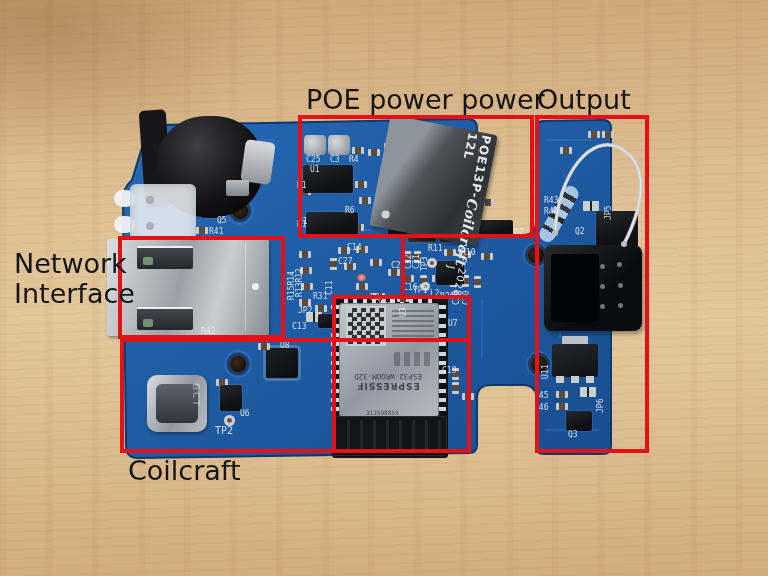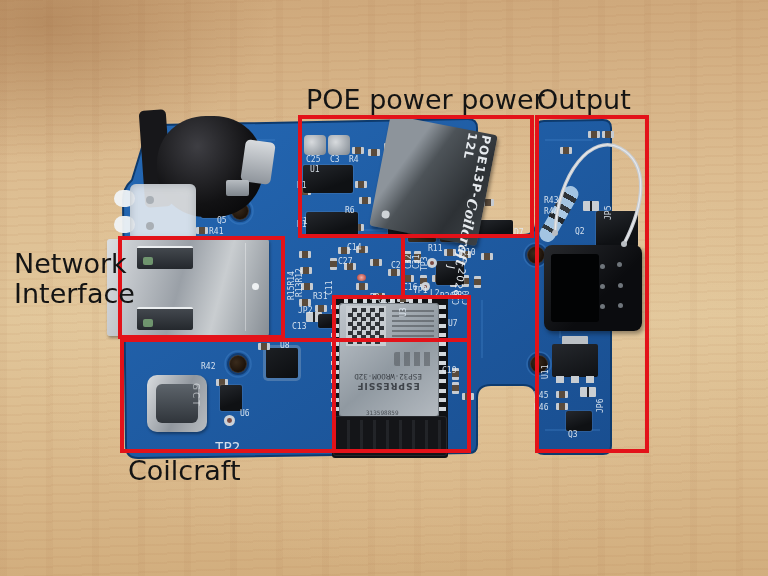--- a/index.html
+++ b/index.html
@@ -331,24 +331,24 @@
       <div class="sk" style="left: 452px; top: 305px; transform: rotate(-90deg);">C29</div>
       <div class="sk" style="left: 462px; top: 305px; transform: rotate(-90deg);">C30</div>
       <div class="sk" style="left: 399px; top: 317px; transform: rotate(-90deg);">U3</div>
       <div class="sk" style="left: 440px; top: 292px;">R26</div>
       <div class="sk" style="left: 442px; top: 366px;">C19</div>
       <div class="sk" style="left: 541px; top: 379px; transform: rotate(-90deg);">U11</div>
       <div class="sk" style="left: 534px; top: 391px;">R45</div>
       <div class="sk" style="left: 534px; top: 403px;">R46</div>
       <div class="sk" style="left: 596px; top: 413px; transform: rotate(-90deg);">JP6</div>
       <div class="sk" style="left: 568px; top: 430px;">Q3</div>
-      <div class="sk" style="left: 201px; top: 362px;">R42</div>
+      <div class="sk" style="left: 201px; top: 327px;">R42</div>
       <div class="sk" style="left: 280px; top: 341px;">U8</div>
       <div class="sk" style="left: 240px; top: 409px;">U6</div>
-      <div class="sk" style="left: 215px; top: 439px; font-size: 14px;">TP2</div>
+      <div class="sk" style="left: 215px; top: 425px; font-size: 10px;">TP2</div>
       <div class="sk dark" style="left: 366px; top: 409px; font-size: 6px;">313598859</div>
     </div>
 
   <svg class="layer" id="wirelayer" width="768" height="576">
     <path d="M555,233 C558,172 592,133 620,148 C650,164 644,205 624,244" fill="none" stroke="#c9cdd2" stroke-width="3.5"></path>
     <path d="M555,233 C558,172 592,133 620,148 C650,164 644,205 624,244" fill="none" stroke="rgba(255,255,255,.55)" stroke-width="1.2"></path>
     <circle cx="555" cy="233" r="3" fill="#b9bdc2"></circle>
       <circle cx="624" cy="244" r="3" fill="#b9bdc2"></circle>
   </svg>
 

